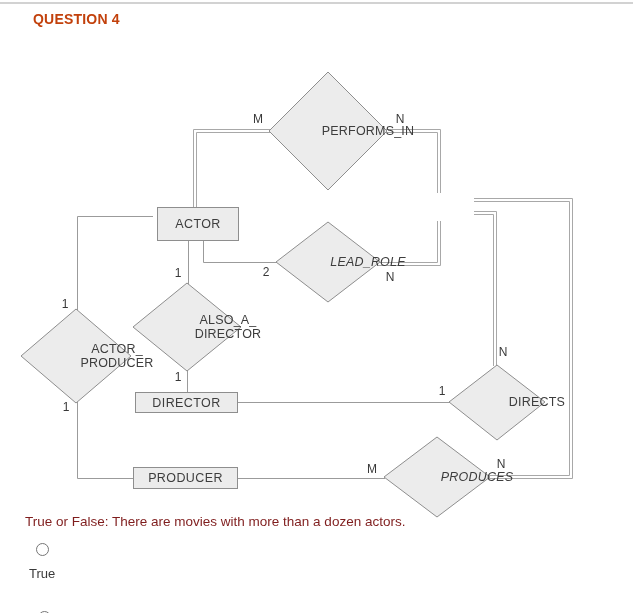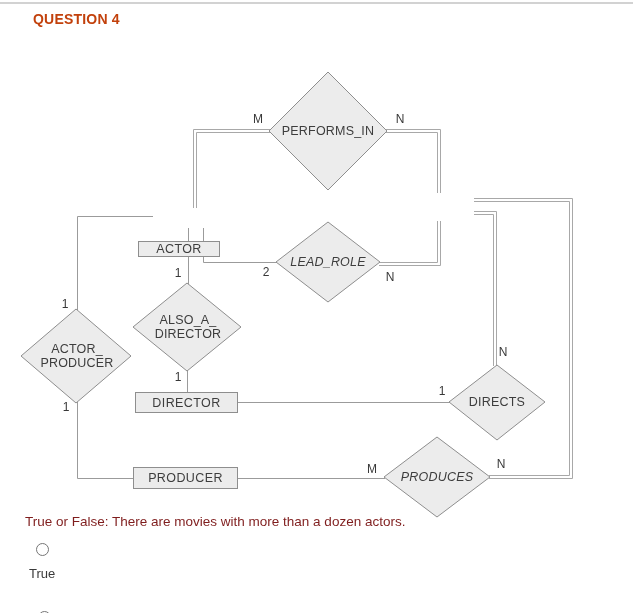--- a/index.html
+++ b/index.html
@@ -20,21 +20,21 @@
   .diagram { position:absolute; left:0; top:0; width:633px; height:613px; }
   .diagram svg { position:absolute; left:0; top:0; }
   .entity {
     position:absolute; background:#ececec; border:1px solid #8e8e8e;
     display:flex; align-items:center; justify-content:center;
     font-size:12.5px; color:#3d3d3d; letter-spacing:.4px;
   }
   .dlabel {
     position:absolute; transform:translate(-50%,-50%);
     font-size:12.5px; color:#3d3d3d; letter-spacing:.2px;
-    text-align:center; line-height:14px; white-space:nowrap;
+    text-align:center; line-height:14px; white-space:nowrap;margin-left:40px;
   }
   .card {
     position:absolute; transform:translate(-50%,-50%);
     font-size:12px; color:#383838;
   }
   .question-text {
     position:absolute; left:25px; top:514px;
     font-size:13.5px; color:#7f1d1d;
   }
   .option {
@@ -96,21 +96,21 @@
     <g fill="#ececec" stroke="#8e8e8e" stroke-width="1">
       <polygon points="328,72 387,131 328,190 269,131"></polygon>
       <polygon points="328,222 380,262 328,302 276,262"></polygon>
       <polygon points="187,283 241,327 187,371 133,327"></polygon>
       <polygon points="76,309 131,356 76,403 21,356"></polygon>
       <polygon points="497,365 545,402 497,440 449,402"></polygon>
       <polygon points="437,437 490,477 437,517 384,477"></polygon>
     </g>
   </svg>
 
-  <div class="entity" style="left:138px;top:207px;width:82px;height:16px;margin-top:34px;">ACTOR</div>
+  <div class="entity" style="left:157px;top:207px;width:82px;height:34px;">ACTOR</div>
   <div class="entity" style="left:135px;top:392px;width:103px;height:21px;">DIRECTOR</div>
   <div class="entity" style="left:133px;top:467px;width:105px;height:22px;">PRODUCER</div>
 
   <div class="dlabel" style="left:328px;top:131px;">PERFORMS_IN</div>
   <div class="dlabel" style="left:328px;top:262px;font-style:italic;">LEAD_ROLE</div>
   <div class="dlabel" style="left:188px;top:327px;"><span>ALSO_A_</span><br><span>DIRECTOR</span></div>
   <div class="dlabel" style="left:77px;top:356px;"><span>ACTOR_</span><br><span>PRODUCER</span></div>
   <div class="dlabel" style="left:497px;top:402px;">DIRECTS</div>
   <div class="dlabel" style="left:437px;top:477px;font-style:italic;">PRODUCES</div>
 

